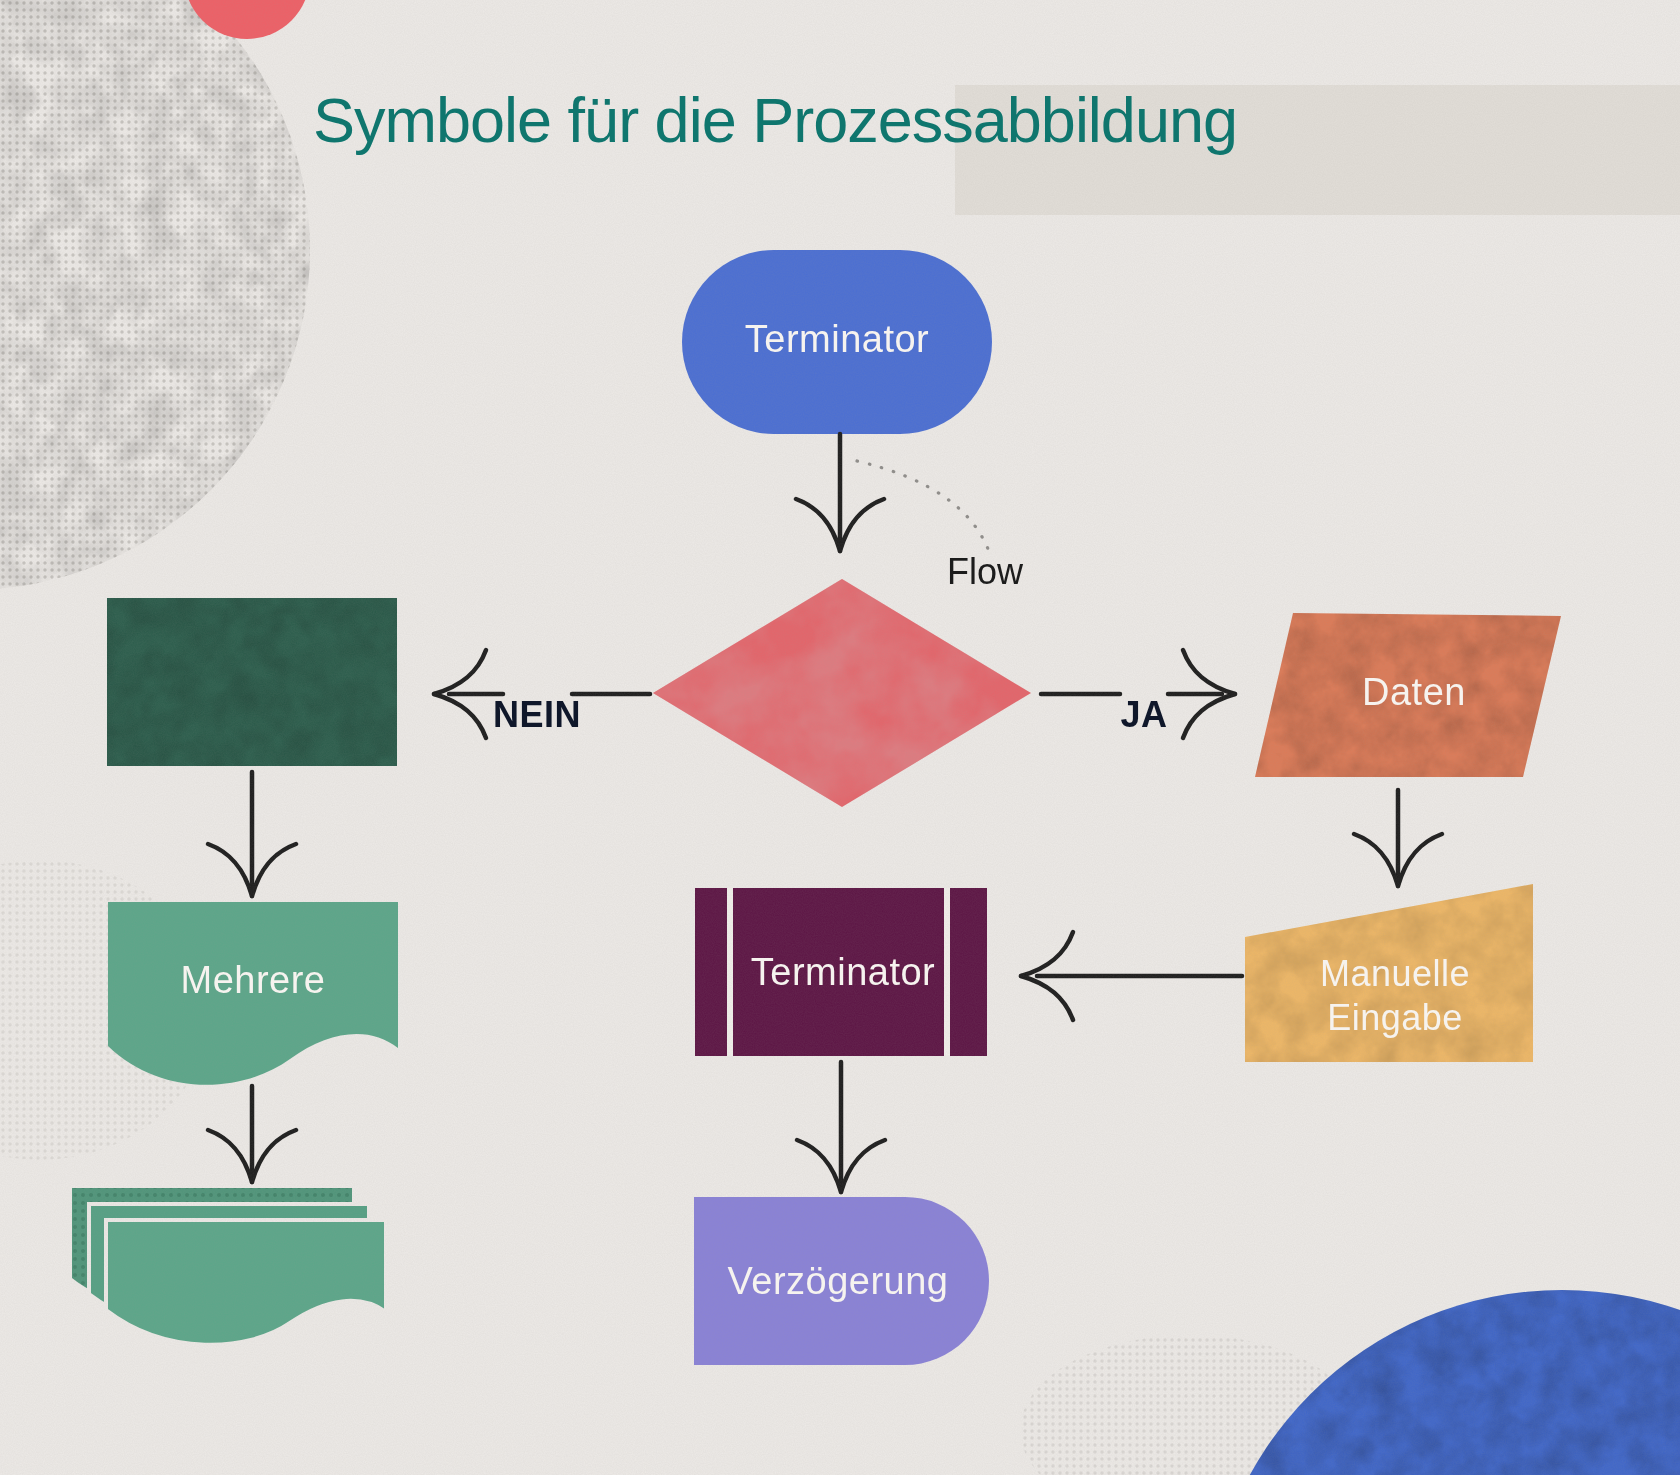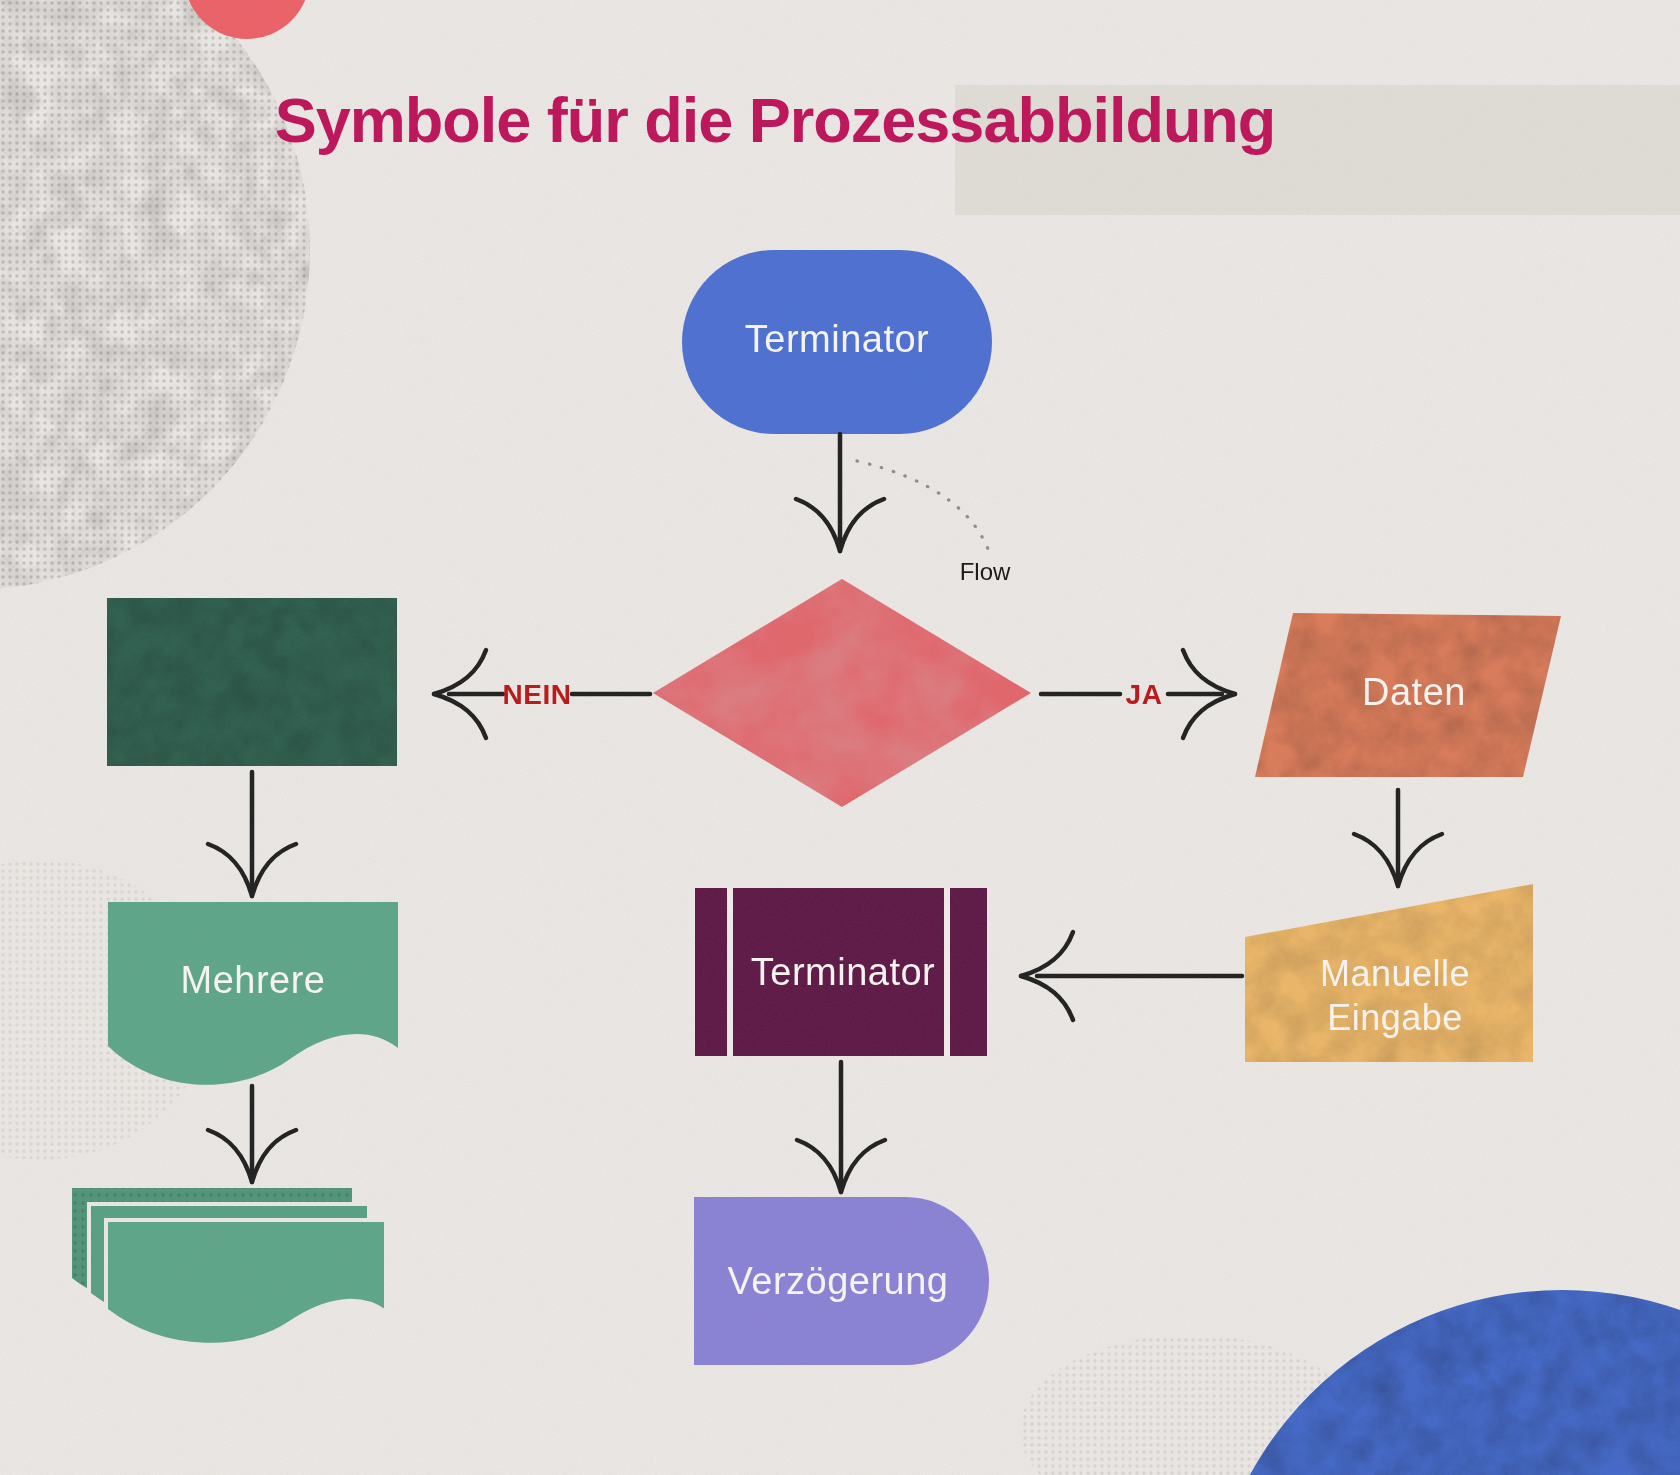--- a/index.html
+++ b/index.html
@@ -12,39 +12,40 @@
   }
   .layer{position:absolute;left:0;top:0;}
   .lbl{
     position:absolute;
     transform:translate(-50%,-50%);
     white-space:nowrap;
     text-align:center;
   }
   .title{
     font-size:63px;
-    font-weight:700;
+    font-weight:400;
     letter-spacing:-1px;
-    color:#be185d;
+    color:#0f766e;
   }
   .node-lbl{
     font-size:38px;
     color:#f6f3ef;
     letter-spacing:.5px;
     text-align:center;
   }
   .node-lbl.two-line{font-size:36px;line-height:1.22;}
   .edge-lbl{
-    font-size:28px;
+    font-size:36px;
     font-weight:700;
-    color:#b91c1c;
+    color:#0f172a;
     letter-spacing:.5px;
+    margin-top:20px;
   }
   .flow-lbl{
-    font-size:24px;
+    font-size:36px;
     font-weight:400;
     color:#1c1c1c;
   }
 </style>
 </head>
 <body>
 
 <div class="canvas">
 
   <svg class="layer" width="1680" height="1475" viewBox="0 0 1680 1475">

